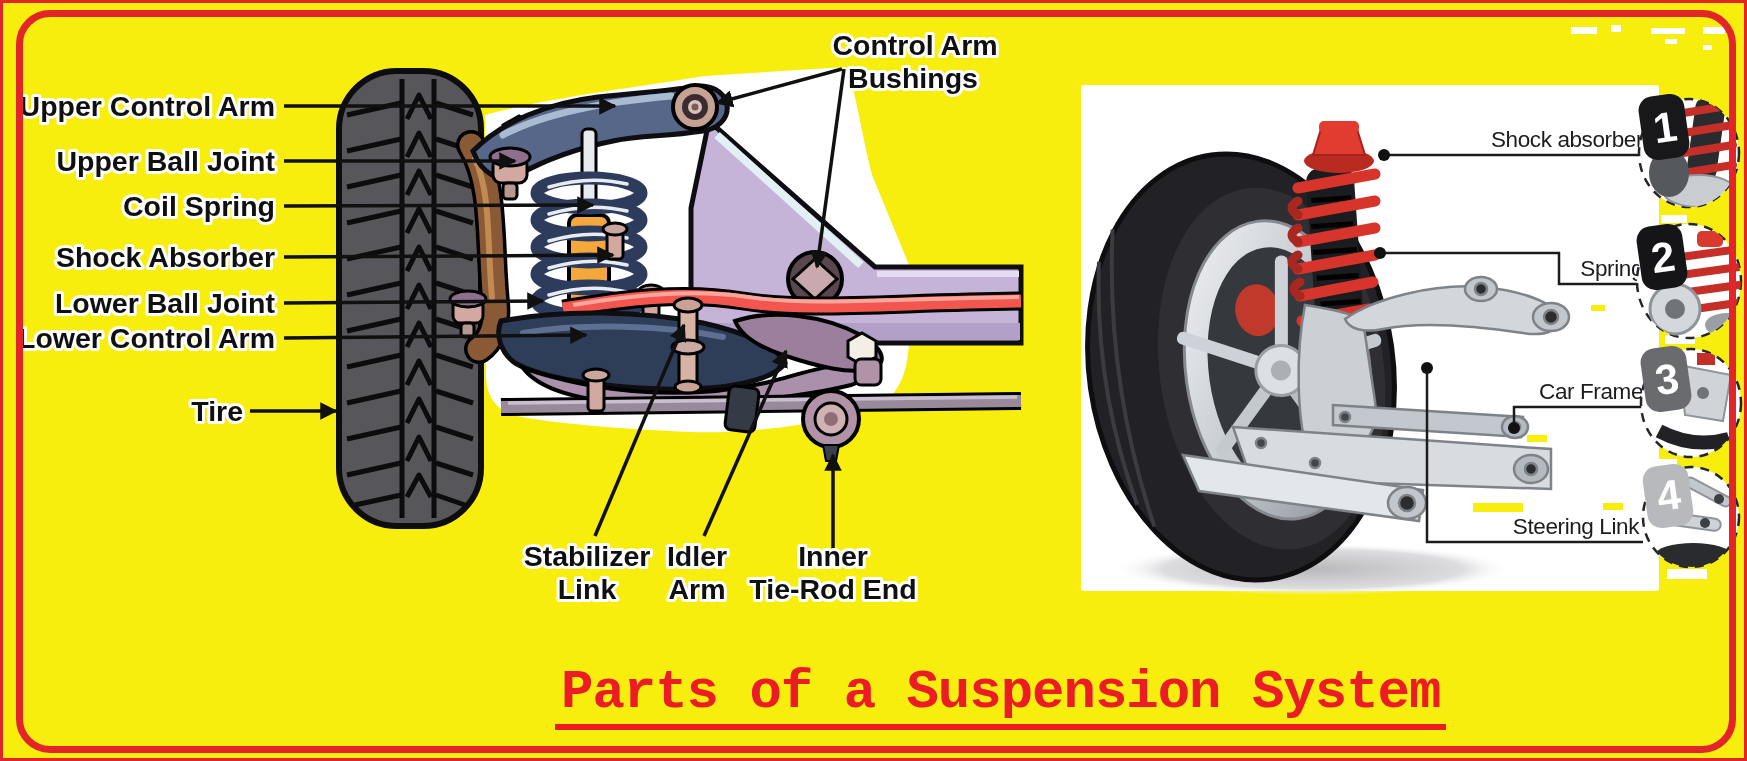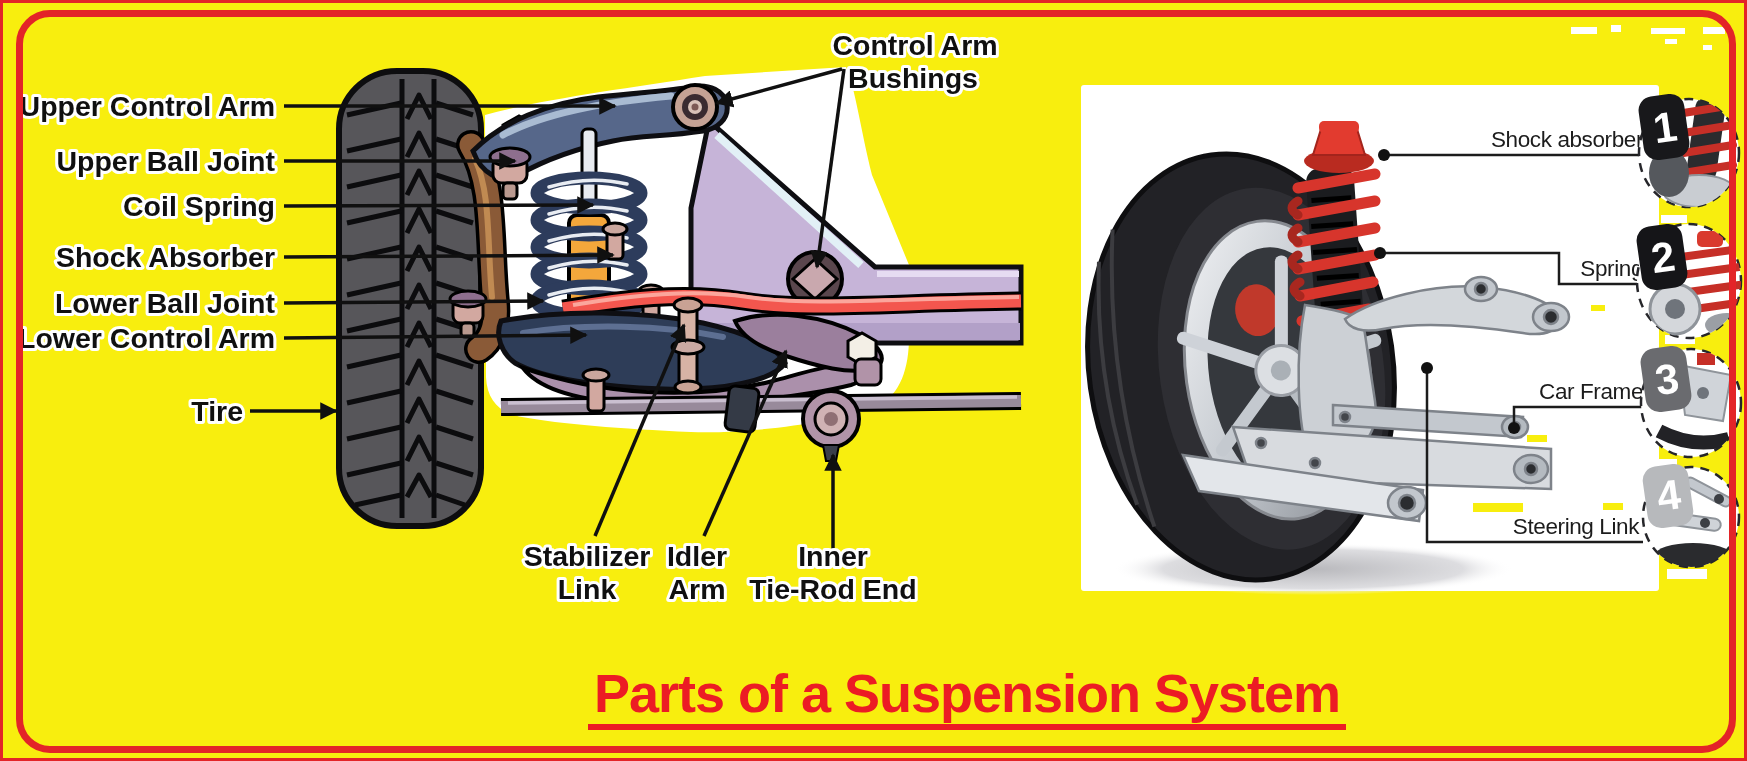--- a/index.html
+++ b/index.html
@@ -17,21 +17,21 @@
   .lbl{font-family:"Liberation Sans",sans-serif;font-weight:bold;font-size:28.5px;fill:#101010;
        stroke:#ffffff;stroke-width:6px;paint-order:stroke;stroke-linejoin:round;}
   .rlbl{font-family:"Liberation Sans",sans-serif;font-size:22.5px;fill:#1c1c1c;letter-spacing:-0.4px;}
   .num{font-family:"Liberation Sans",sans-serif;font-weight:bold;font-size:42px;fill:#ffffff;text-anchor:middle;}
   #title-wrap{
     position:absolute;left:552px;top:662px;width:824px;text-align:center;z-index:4;
   }
   #title-text{
     display:inline-block;color:#ec1c24;font-weight:bold;font-size:54px;line-height:1.05;
     letter-spacing:-1px;border-bottom:6px solid #ec1c24;padding:0 6px 2px 6px;
-    font-family:Liberation Sans, sans-serif;white-space:nowrap;
+    font-family:Liberation Mono, monospace;white-space:nowrap;
   }
 </style>
 </head>
 <body>
 
 <div id="stage">
   <div id="frame-border"></div>
 
   <svg id="diagram-svg" width="1747" height="761" viewBox="0 0 1747 761">
     <defs>

